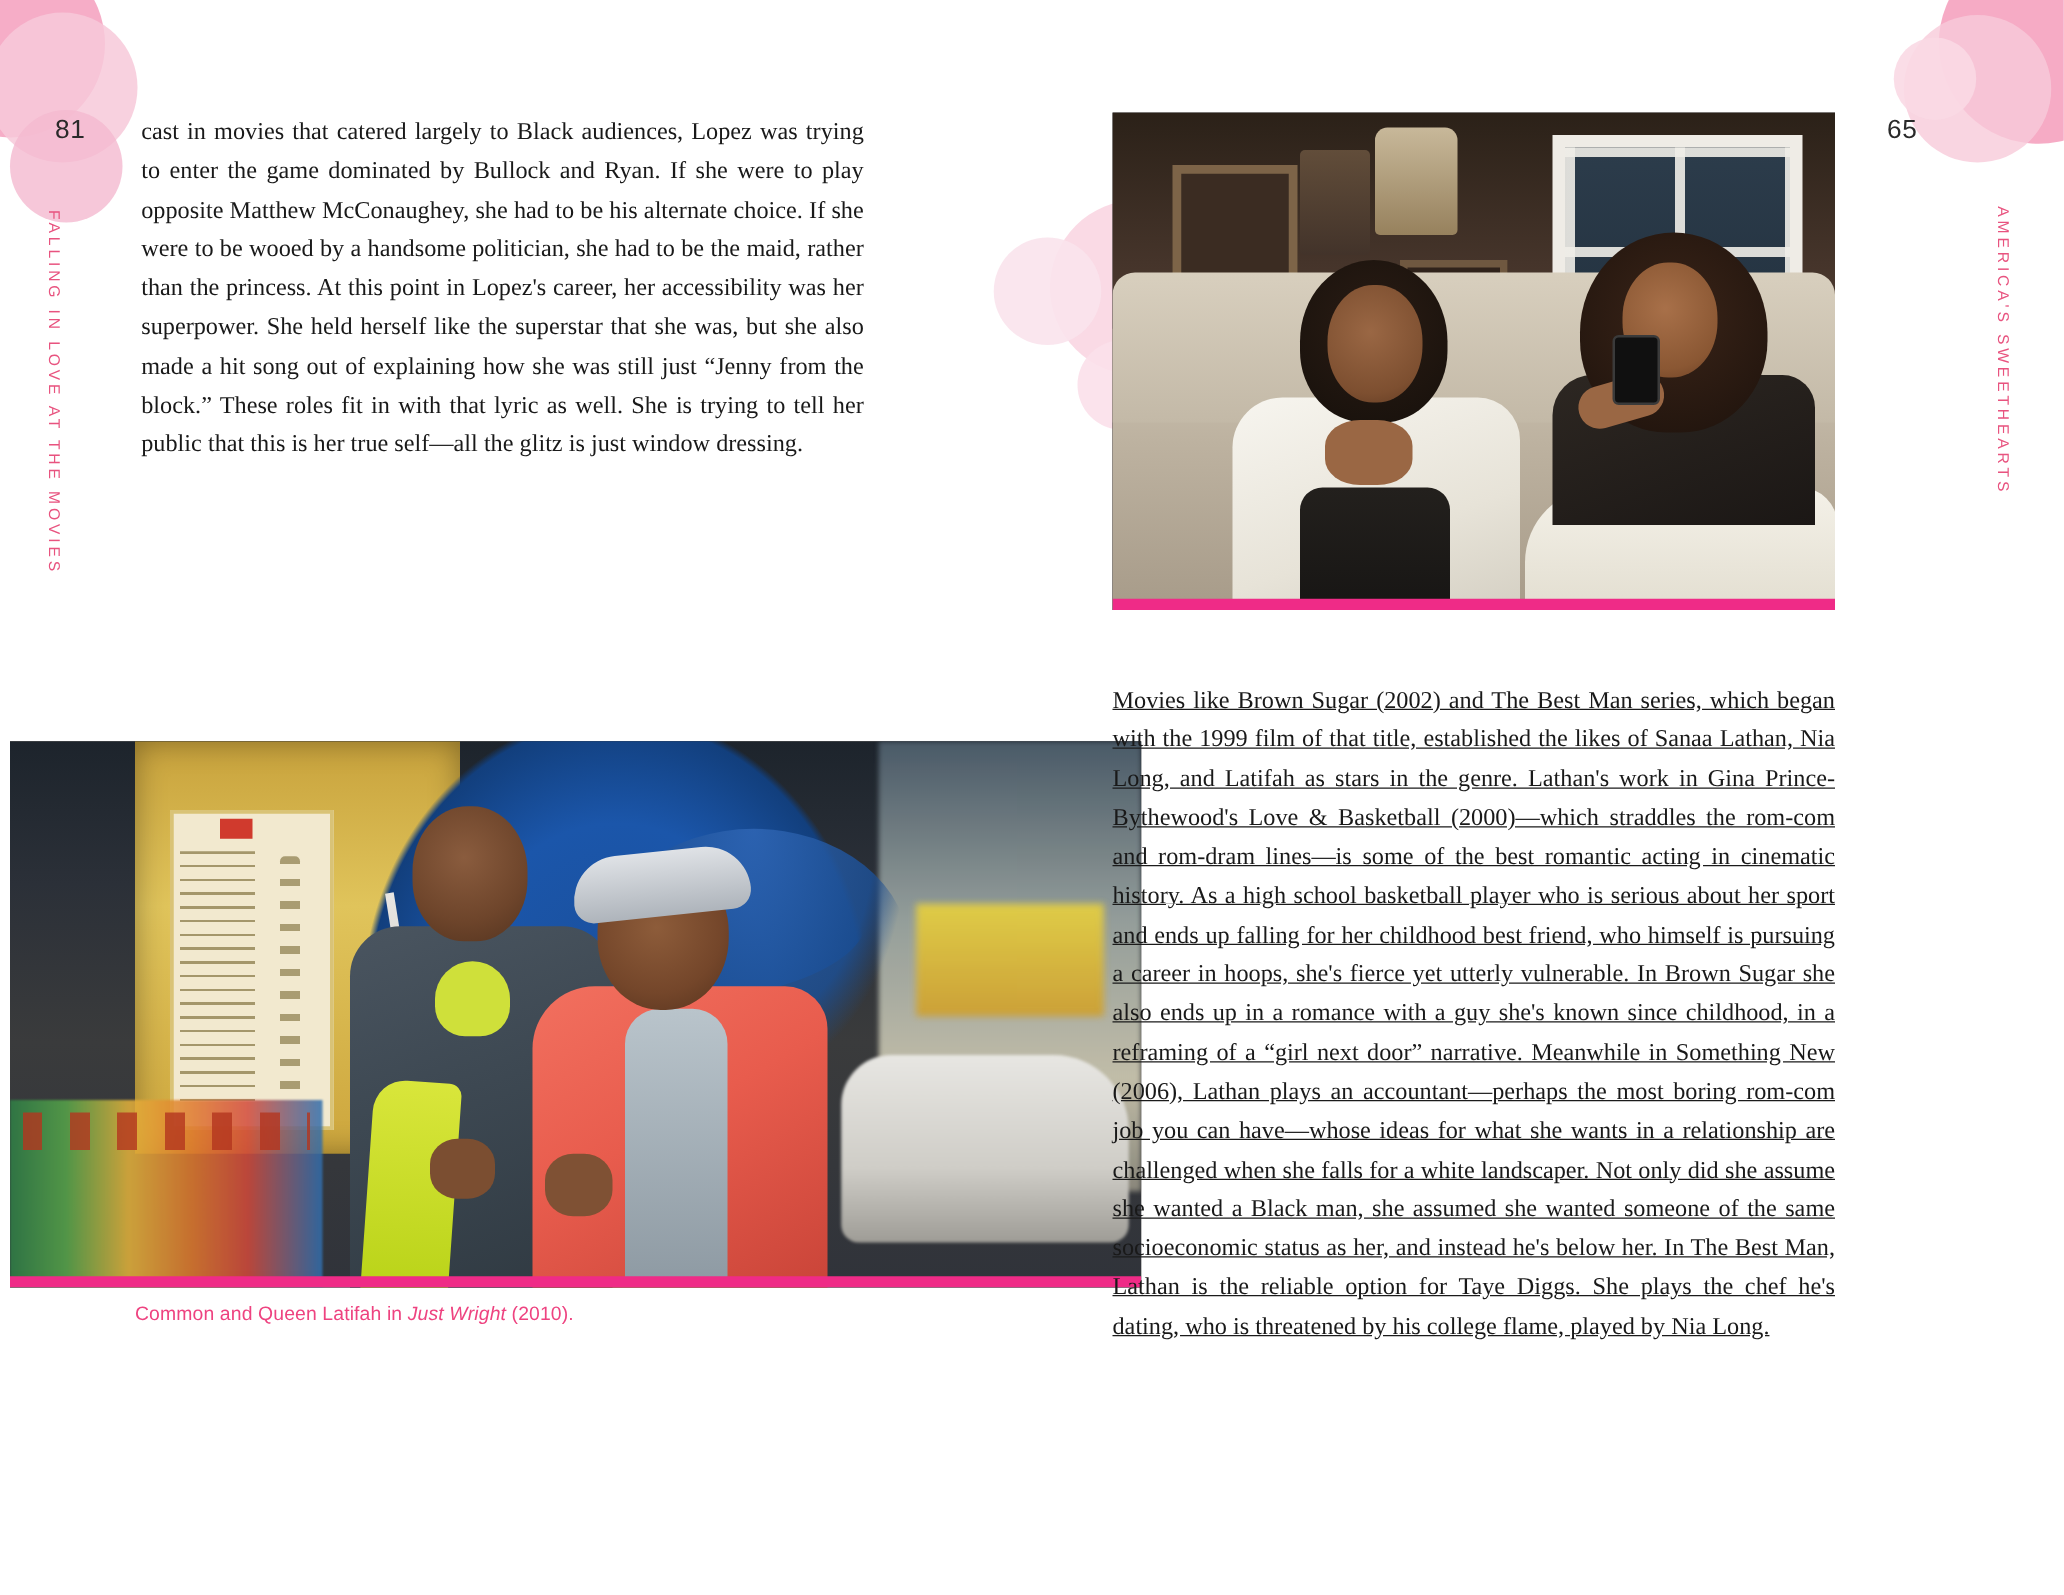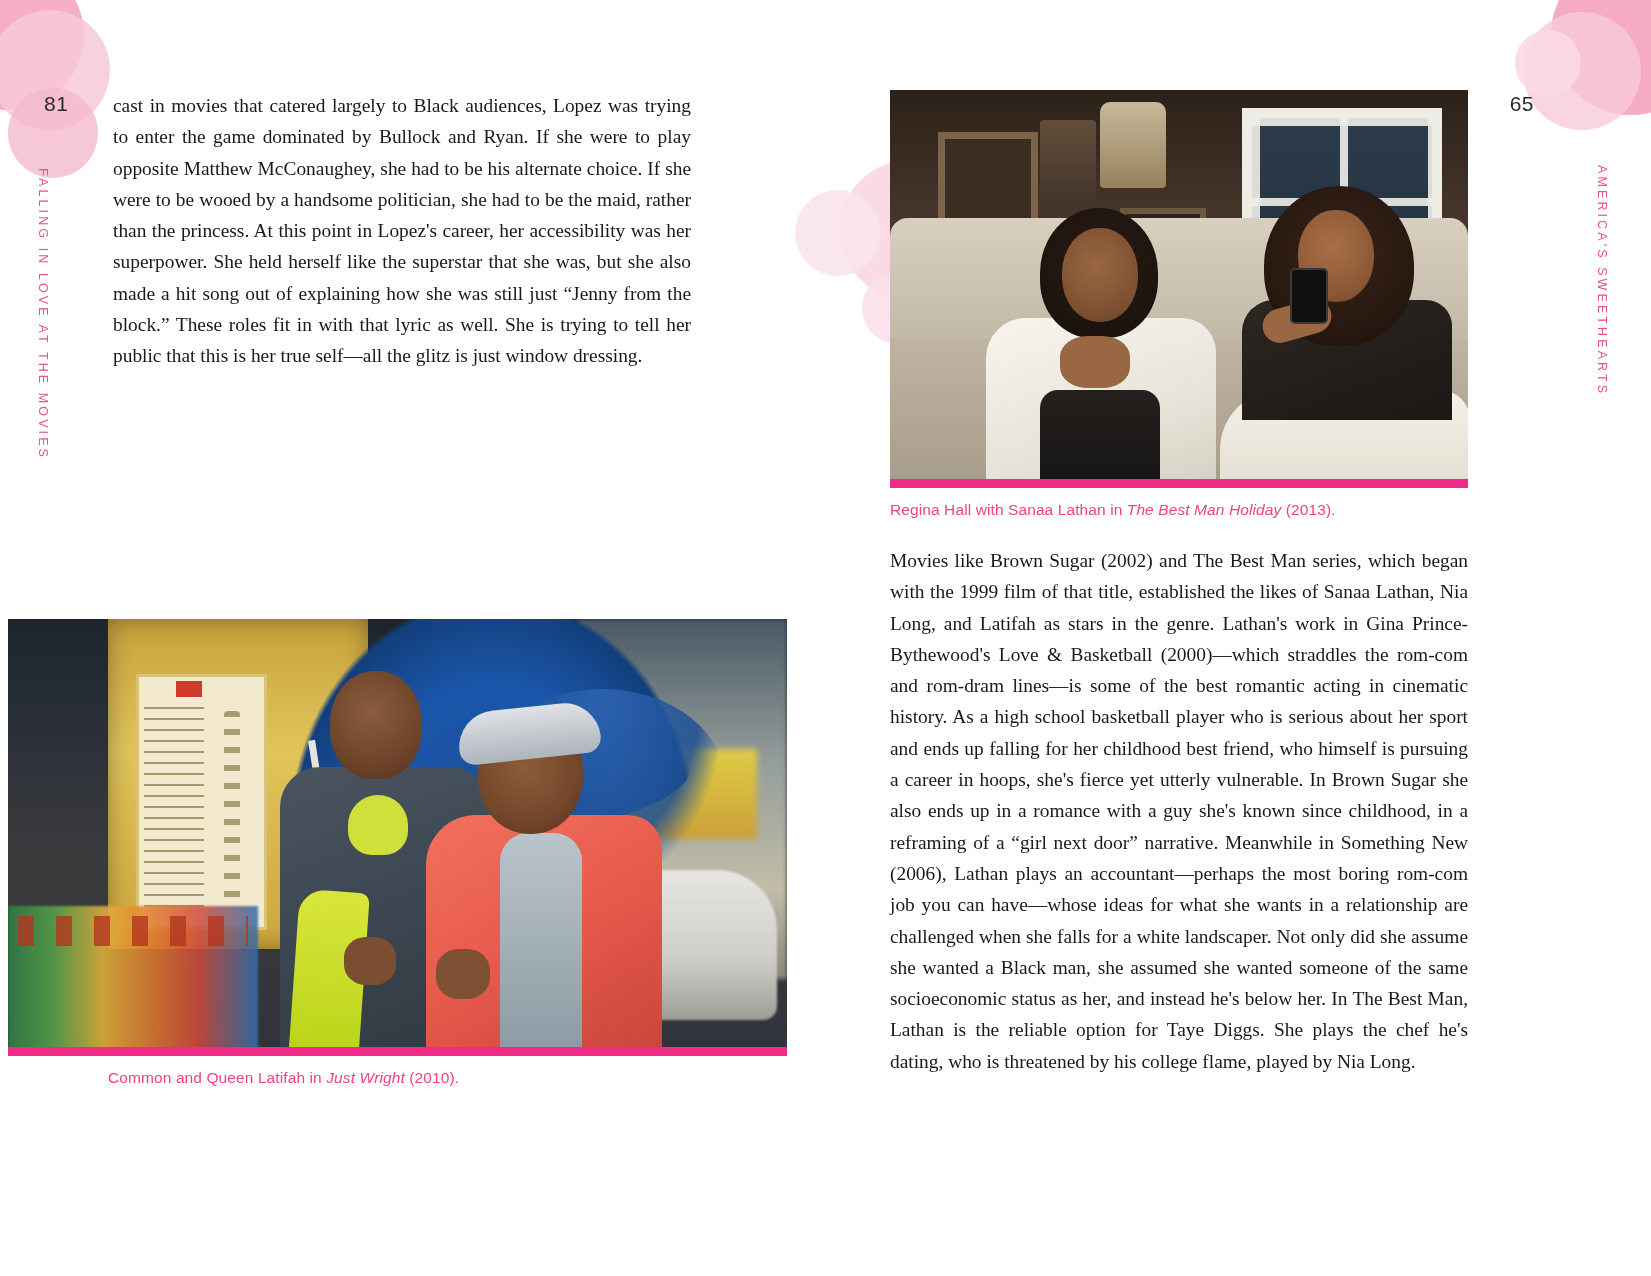--- a/index.html
+++ b/index.html
@@ -147,22 +147,22 @@
     font-family: "Liberation Sans", sans-serif;
     font-size: 15.5px;
     color: #ee4380;
     margin-top: 13px;
     letter-spacing: .1px;
   }
   figcaption i { font-style: italic; }
 
   
   .fig-justwright {
-    left: 8px; top: 619px;
-    width: 779px;
+    left: 8px; top: 593px;
+    width: 905px;
   }
   .fig-justwright .photo { height: 437px; }
   .fig-justwright figcaption { margin-left: 100px; }
 
   
   .fig-bestman {
     left: 890px; top: 90px;
     width: 578px;
   }
   .fig-bestman .photo { height: 398px; }
@@ -531,18 +531,17 @@
     <div class="bm-w1-hair"></div>
     <div class="bm-w1-face"></div>
     <div class="bm-w1-hands"></div>
     <div class="bm-w2-dress"></div>
     <div class="bm-w2-body"></div>
     <div class="bm-w2-hair"></div>
     <div class="bm-w2-face"></div>
     <div class="bm-arm"></div>
     <div class="bm-phone"></div>
   </div>
-  <figcaption><span>Regina Hall with Sanaa Lathan in </span><i>The Best Man Holiday</i><span> (2013).</span></figcaption>
 </figure>
 
-<div class="col col-right" style="top:545px;">
+<div class="col col-right" style="top:545px;text-decoration:underline;">
   <p class="body">Movies like Brown Sugar (2002) and The Best Man series, which began with the 1999 film of that title, established the likes of Sanaa Lathan, Nia Long, and Latifah as stars in the genre. Lathan's work in Gina Prince-Bythewood's Love &amp; Basketball (2000)—which straddles the rom-com and rom-dram lines—is some of the best romantic acting in cinematic history. As a high school basketball player who is serious about her sport and ends up falling for her childhood best friend, who himself is pursuing a career in hoops, she's fierce yet utterly vulnerable. In Brown Sugar she also ends up in a romance with a guy she's known since childhood, in a reframing of a “girl next door” narrative. Meanwhile in Something New (2006), Lathan plays an accountant—perhaps the most boring rom-com job you can have—whose ideas for what she wants in a relationship are challenged when she falls for a white landscaper. Not only did she assume she wanted a Black man, she assumed she wanted someone of the same socioeconomic status as her, and instead he's below her. In The Best Man, Lathan is the reliable option for Taye Diggs. She plays the chef he's dating, who is threatened by his college flame, played by Nia Long.</p>
 </div>
 
 </body></html>

